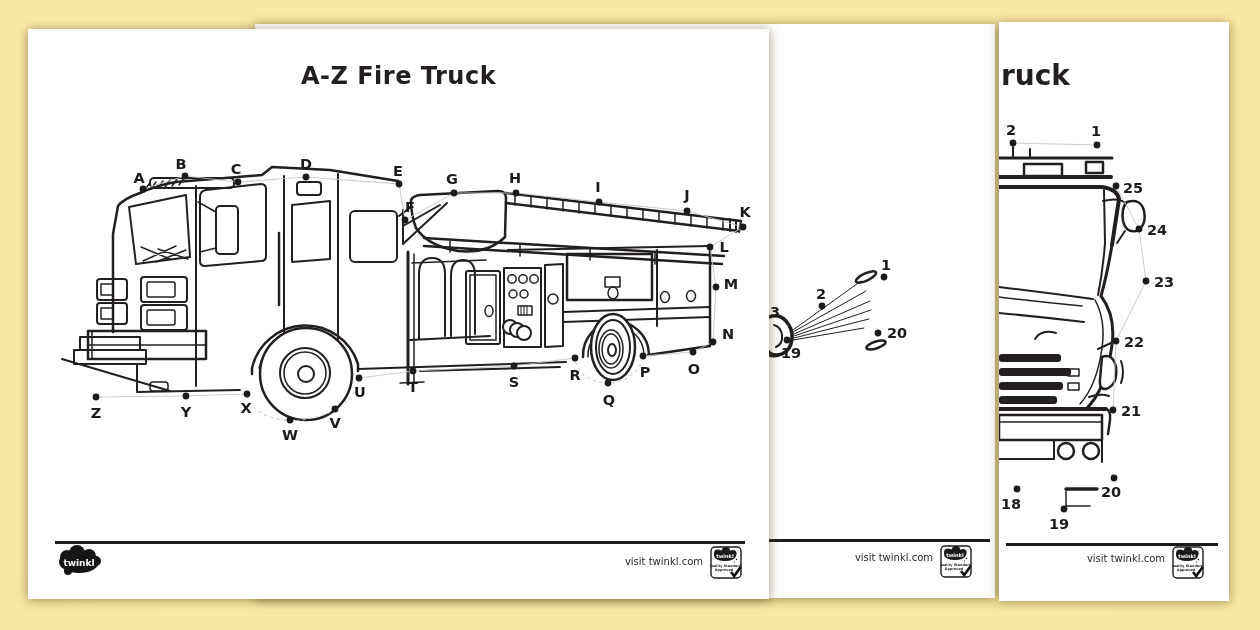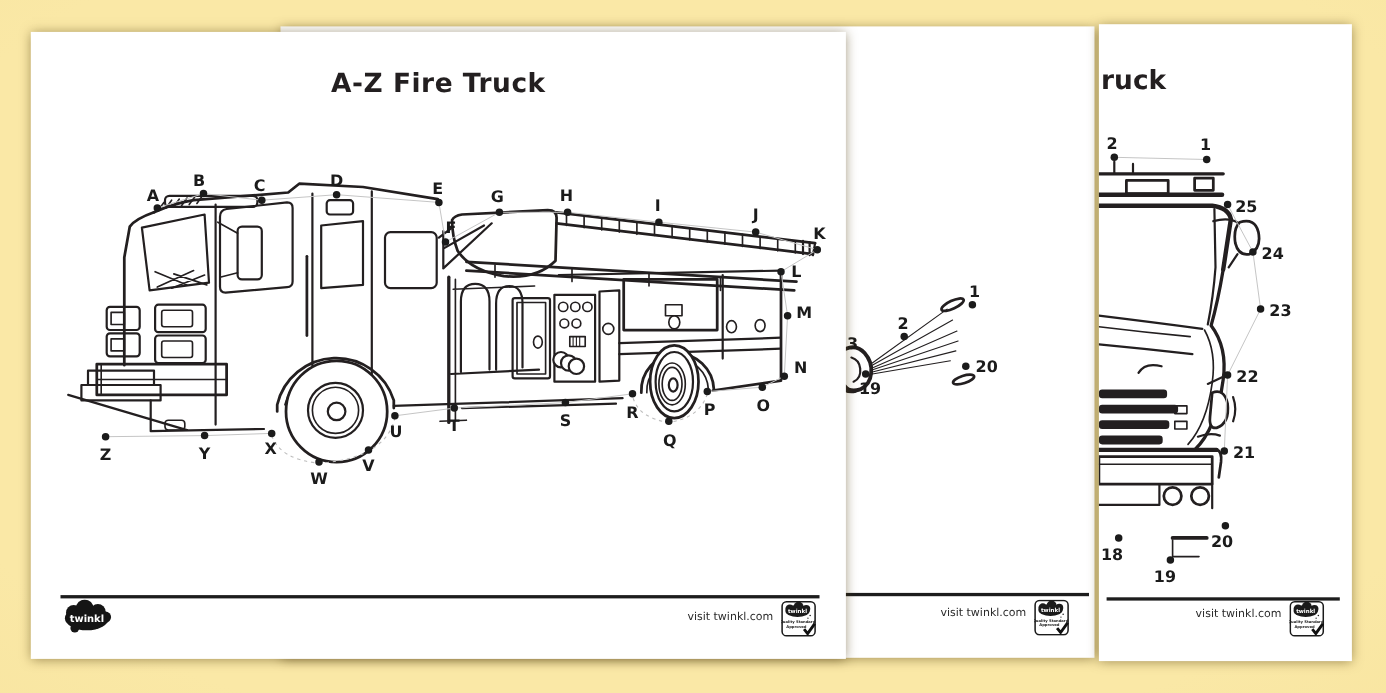--- a/index.html
+++ b/index.html
@@ -6,21 +6,21 @@
   .stage{position:relative;width:1260px;height:630px;overflow:hidden;
     background:radial-gradient(120% 130% at 50% 45%, #fae8a6 50%, #f3dd92 100%);
     font-family:"DejaVu Sans","Liberation Sans",sans-serif;}
   .page{position:absolute;background:#ffffff;box-shadow:0 1px 10px rgba(80,60,15,.55);}
   .page-middle{left:255px;top:24px;width:740px;height:574px;z-index:1;}
   .page-right{left:999px;top:22px;width:230px;height:579px;z-index:2;}
   .page-front{left:28px;top:29px;width:741px;height:570px;z-index:3;}
   .page svg.art{position:absolute;left:0;top:0;width:100%;height:100%;pointer-events:none;}
   .title{position:absolute;width:100%;text-align:center;top:33px;font-size:24px;
     font-weight:bold;color:#231f20;letter-spacing:.5px;}
-  .title-frag{position:absolute;left:2px;top:37px;font-size:24px;font-weight:bold;color:#231f20;}
+  .title-frag{position:absolute;left:2px;top:37px;font-size:28px;font-weight:bold;color:#231f20;}
   .rule{position:absolute;background:#1d1d1d;height:3px;}
   .visit{position:absolute;font-size:10px;font-weight:normal;color:#2a2a2a;}
   .logo-cloud{position:absolute;}
   .badge{position:absolute;}
   
   .ink{stroke:#231f20;fill:none;stroke-linecap:round;stroke-linejoin:round;}
   .w1{stroke-width:1;} .w15{stroke-width:1.5;} .w2{stroke-width:2;} .w25{stroke-width:2.5;}
   .w3{stroke-width:3;} .w35{stroke-width:3.5;} .w4{stroke-width:4;}
   .fillink{fill:#231f20;stroke:none;}
   .white{fill:#ffffff;}

